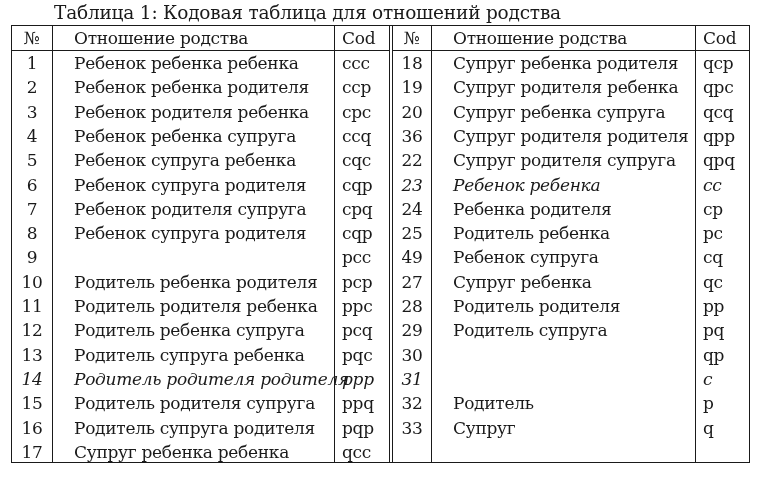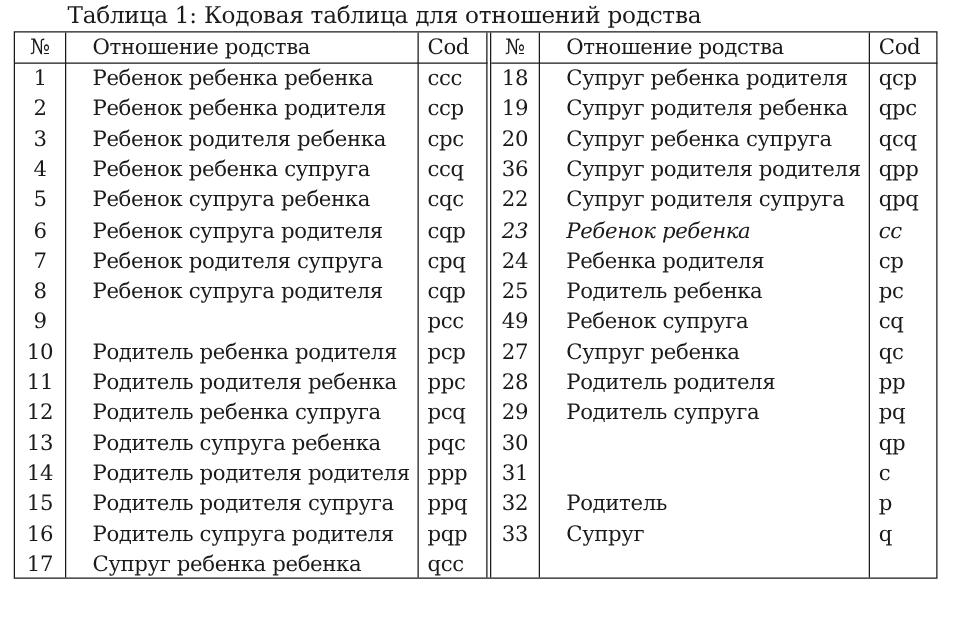--- a/index.html
+++ b/index.html
@@ -172,21 +172,21 @@
         <div class="row" style="top: 292.3px;">
           <div class="cell num">12</div>
           <div class="cell rel">Родитель ребенка супруга</div>
           <div class="cell code">pcq</div>
         </div>
         <div class="row" style="top: 316.6px;">
           <div class="cell num">13</div>
           <div class="cell rel">Родитель супруга ребенка</div>
           <div class="cell code">pqc</div>
         </div>
-        <div class="row" style="top: 340.9px;">
+        <div class="row" style="top: 340.9px; font-style: italic;">
           <div class="cell num">14</div>
           <div class="cell rel">Родитель родителя родителя</div>
           <div class="cell code">ppp</div>
         </div>
         <div class="row" style="top: 365.2px;">
           <div class="cell num">15</div>
           <div class="cell rel">Родитель родителя супруга</div>
           <div class="cell code">ppq</div>
         </div>
         <div class="row" style="top: 389.5px;">
@@ -270,21 +270,21 @@
         </div>
         <div class="row" style="top: 292.3px;">
           <div class="cell num">29</div>
           <div class="cell rel">Родитель супруга</div>
           <div class="cell code">pq</div>
         </div>
         <div class="row" style="top: 316.6px;">
           <div class="cell num">30</div>
           <div class="cell code">qp</div>
         </div>
-        <div class="row" style="top: 340.9px;">
+        <div class="row" style="top: 340.9px; font-style: italic;">
           <div class="cell num">31</div>
           <div class="cell code">c</div>
         </div>
         <div class="row" style="top: 365px;">
           <div class="cell num">32</div>
           <div class="cell rel">Родитель</div>
           <div class="cell code">p</div>
         </div>
         <div class="row" style="top: 389.5px;">
           <div class="cell num">33</div>

